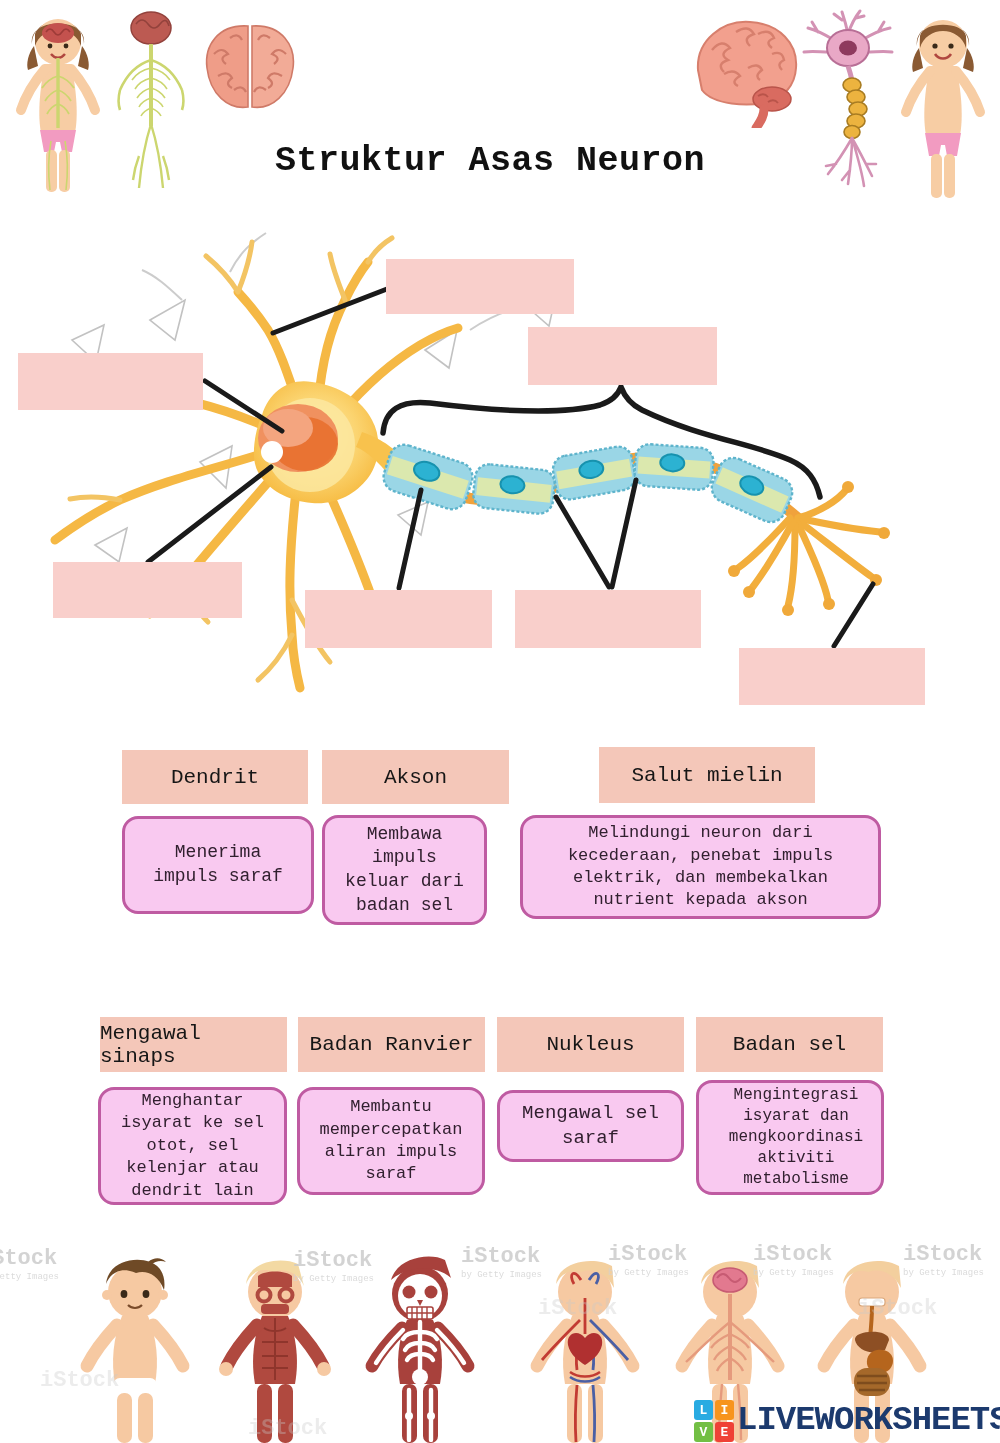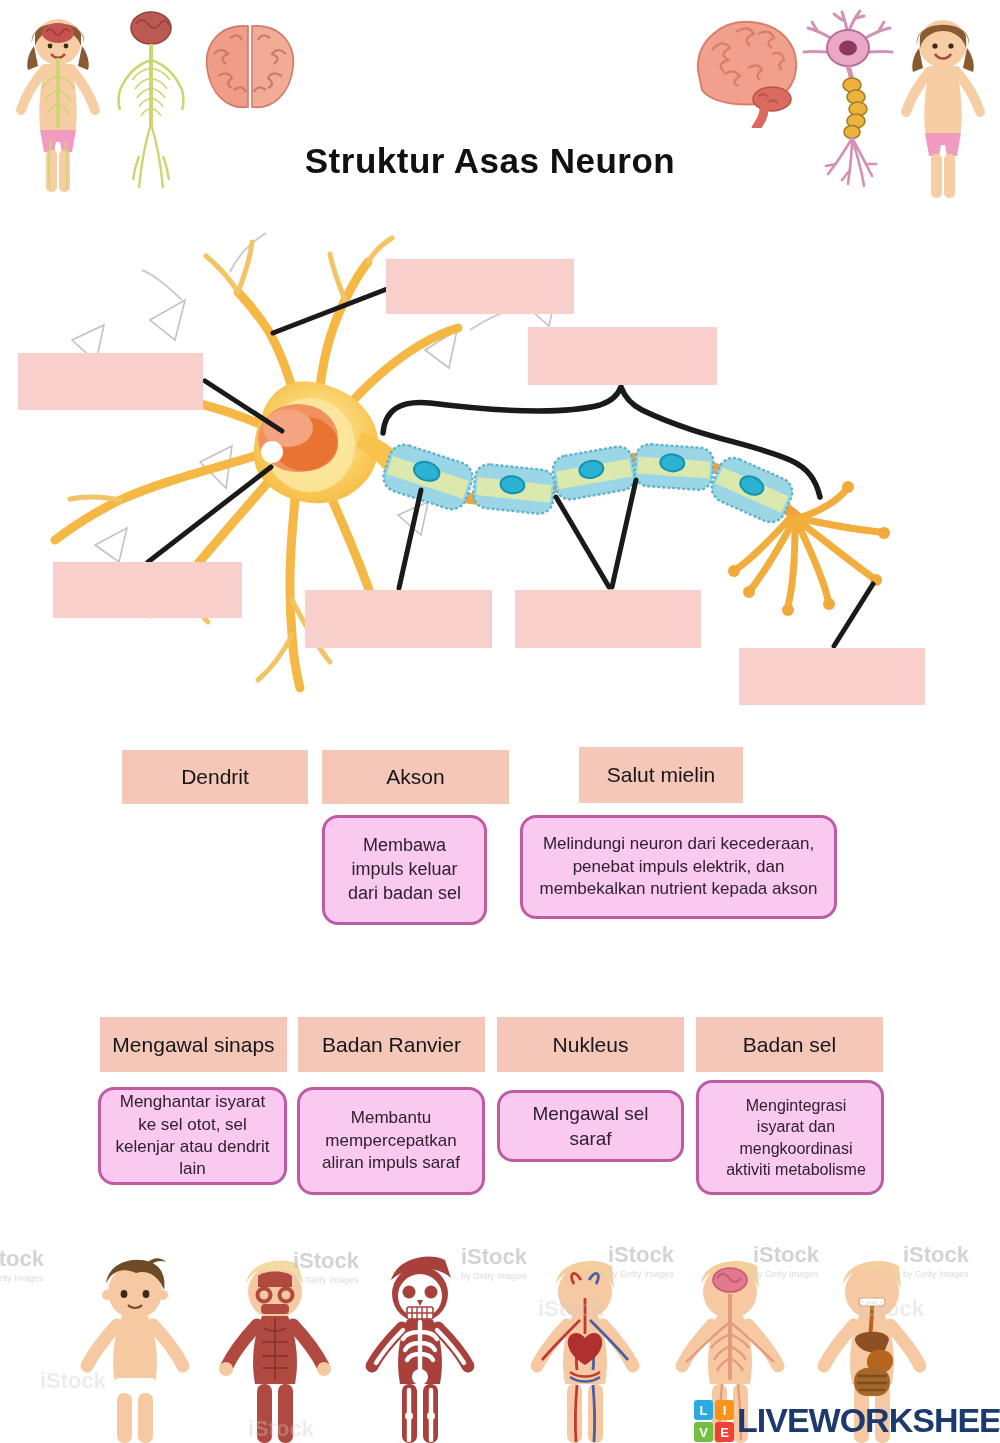--- a/index.html
+++ b/index.html
@@ -1,17 +1,17 @@
 <!DOCTYPE html>
 <html><head>
 <meta charset="utf-8">
 <style>
   html,body{margin:0;padding:0;background:#fff;}
   .page{position:relative;width:1000px;height:1443px;overflow:hidden;background:#fff;
-        font-family:Liberation Sans, sans-serif;border-radius:19px;}
+        font-family:Liberation Mono, monospace;border-radius:19px;}
   .abs{position:absolute;}
   .title{position:absolute;left:240px;top:118px;width:500px;text-align:center;
          font-size:35px;font-weight:800;color:#111;letter-spacing:.5px;}
   .blank{position:absolute;background:#f9cfcb;}
   .term{position:absolute;background:#f4c7b9;display:flex;align-items:center;justify-content:center;
         font-size:21px;color:#161616;}
   .desc{position:absolute;background:#f9c9f0;border:3px solid #bf5ba2;border-radius:16px;
         display:flex;align-items:center;justify-content:center;text-align:center;color:#31202f;
         padding:6px 12px;box-sizing:border-box;line-height:1.32;}
   .fs18{font-size:18px;} .fs17{font-size:17px;} .fs16{font-size:16px;padding-left:24px;} .fs19{font-size:19px;}
@@ -236,31 +236,32 @@
   <div class="blank" style="left:386px;top:259px;width:188px;height:55px"></div>
   <div class="blank" style="left:528px;top:327px;width:189px;height:58px"></div>
   <div class="blank" style="left:18px;top:353px;width:185px;height:57px"></div>
   <div class="blank" style="left:53px;top:562px;width:189px;height:56px"></div>
   <div class="blank" style="left:305px;top:590px;width:187px;height:58px"></div>
   <div class="blank" style="left:515px;top:590px;width:186px;height:58px"></div>
   <div class="blank" style="left:739px;top:648px;width:186px;height:57px"></div>
 
   <div class="term" style="left:322px;top:750px;width:187px;height:54px">Akson</div>
   <div class="term" style="left:122px;top:750px;width:186px;height:54px">Dendrit</div>
-  <div class="term" style="left:579px;top:747px;width:164px;height:56px">Salut mielin</div>
-
+  <div class="term" style="left:599px;top:747px;width:216px;height:56px">Salut mielin</div>
+
+  <div class="desc fs18" style="left:122px;top:816px;width:192px;height:98px">Menerima impuls saraf</div>
   <div class="desc fs18" style="left:322px;top:815px;width:165px;height:110px">Membawa impuls keluar dari badan sel</div>
-  <div class="desc fs17" style="left:520px;top:815px;width:317px;height:104px">Melindungi neuron dari kecederaan, penebat impuls elektrik, dan membekalkan nutrient kepada akson</div>
+  <div class="desc fs17" style="left:520px;top:815px;width:361px;height:104px">Melindungi neuron dari kecederaan, penebat impuls elektrik, dan membekalkan nutrient kepada akson</div>
 
   <div class="term" style="left:100px;top:1017px;width:187px;height:55px">Mengawal sinaps</div>
   <div class="term" style="left:298px;top:1017px;width:187px;height:55px">Badan Ranvier</div>
   <div class="term" style="left:696px;top:1017px;width:187px;height:55px">Badan sel</div>
   <div class="term" style="left:497px;top:1017px;width:187px;height:55px">Nukleus</div>
 
-  <div class="desc fs17" style="left:98px;top:1087px;width:189px;height:98px">Menghantar isyarat ke sel otot, sel kelenjar atau dendrit lain</div>
+  <div class="desc fs17" style="left:98px;top:1087px;width:189px;height:118px">Menghantar isyarat ke sel otot, sel kelenjar atau dendrit lain</div>
   <div class="desc fs17" style="left:297px;top:1087px;width:188px;height:108px">Membantu mempercepatkan aliran impuls saraf</div>
   <div class="desc fs19" style="left:497px;top:1090px;width:187px;height:72px">Mengawal sel saraf</div>
   <div class="desc fs16" style="left:696px;top:1080px;width:188px;height:115px">Mengintegrasi isyarat dan mengkoordinasi aktiviti metabolisme</div>
 
   <svg class="abs" style="left:60px;top:1250px" width="150" height="193" viewBox="0 0 150 193">
     <circle cx="75" cy="42" r="27" fill="#f6c9a2"></circle>
     <circle cx="47" cy="45" r="5" fill="#f6c9a2"></circle>
       <circle cx="103" cy="45" r="5" fill="#f6c9a2"></circle>
     <path d="M46,34 C48,12 74,6 90,12 C102,16 106,28 104,40 C98,24 86,20 76,23 C60,16 50,24 46,34 Z" fill="#6f4a26"></path>
     <path d="M88,12 C94,7 101,7 106,12 C101,10 95,11 91,15 Z" fill="#6f4a26"></path>

